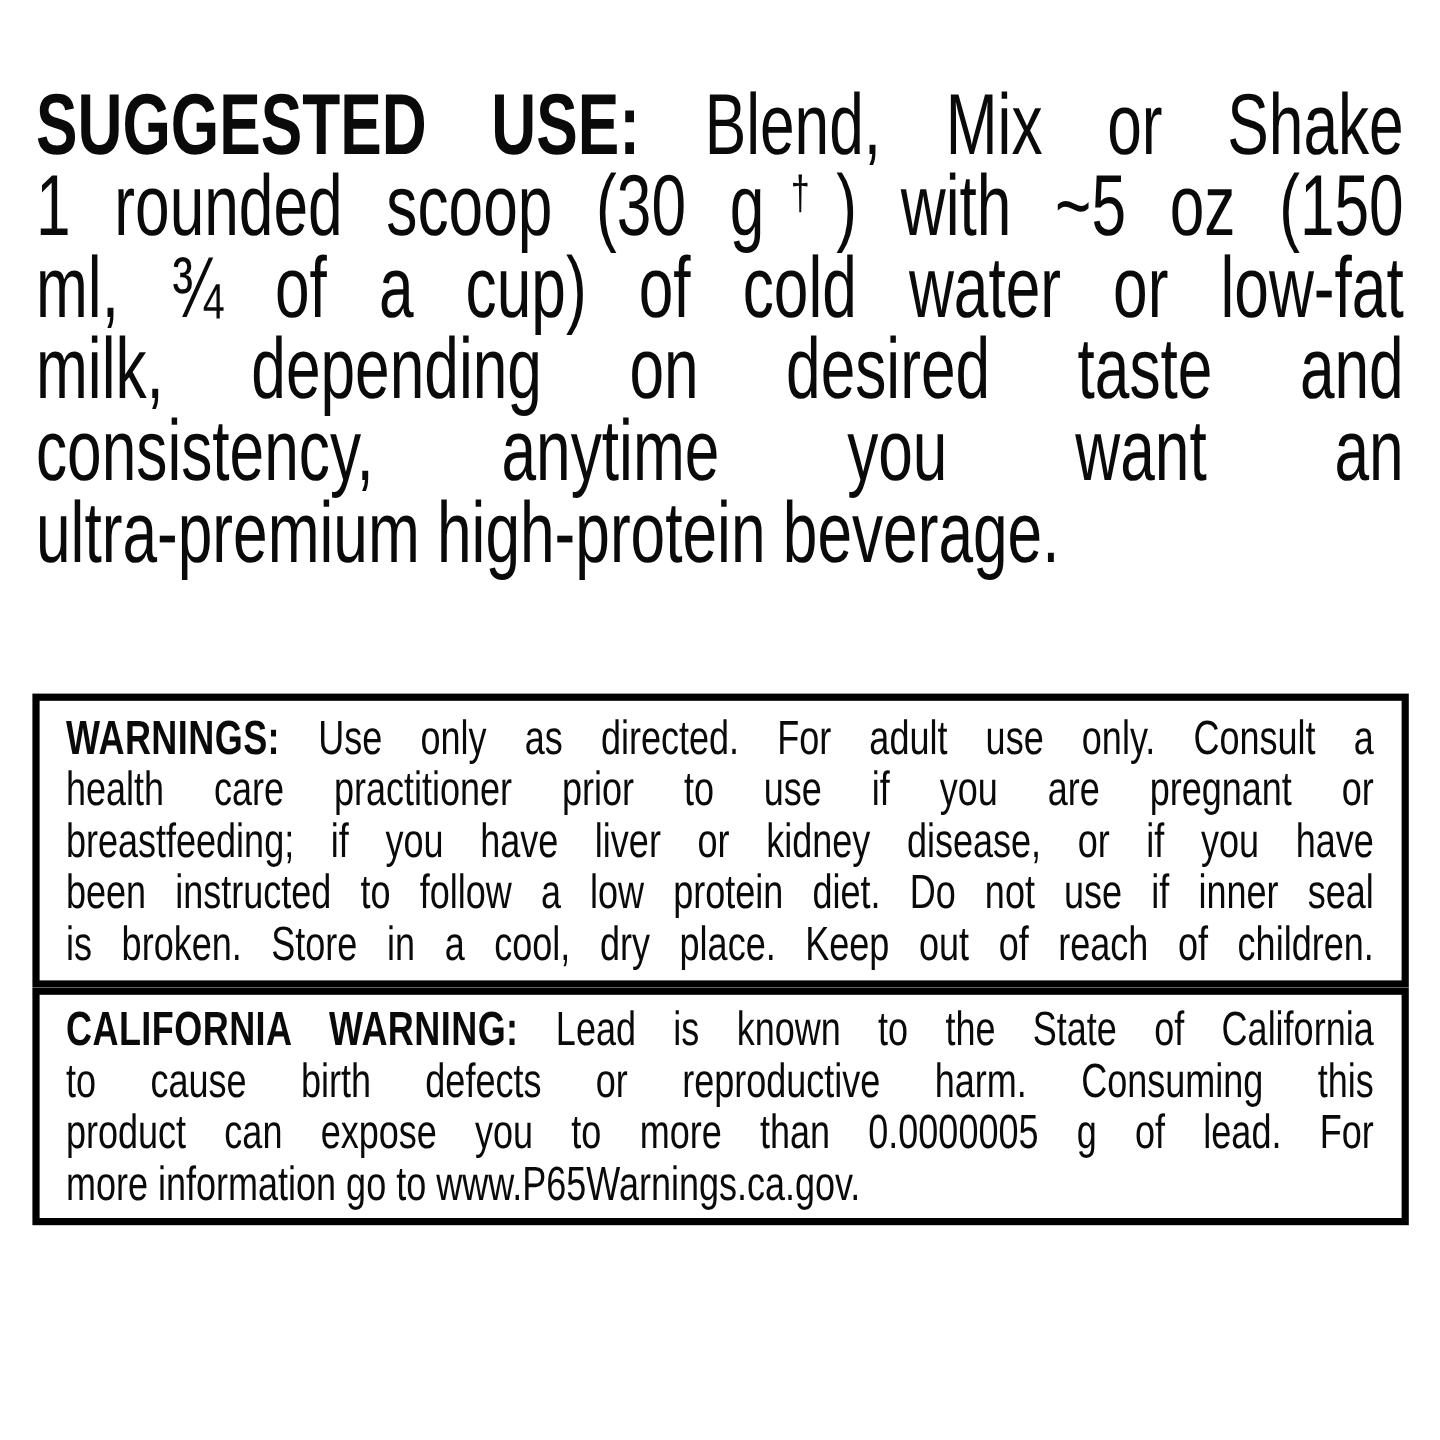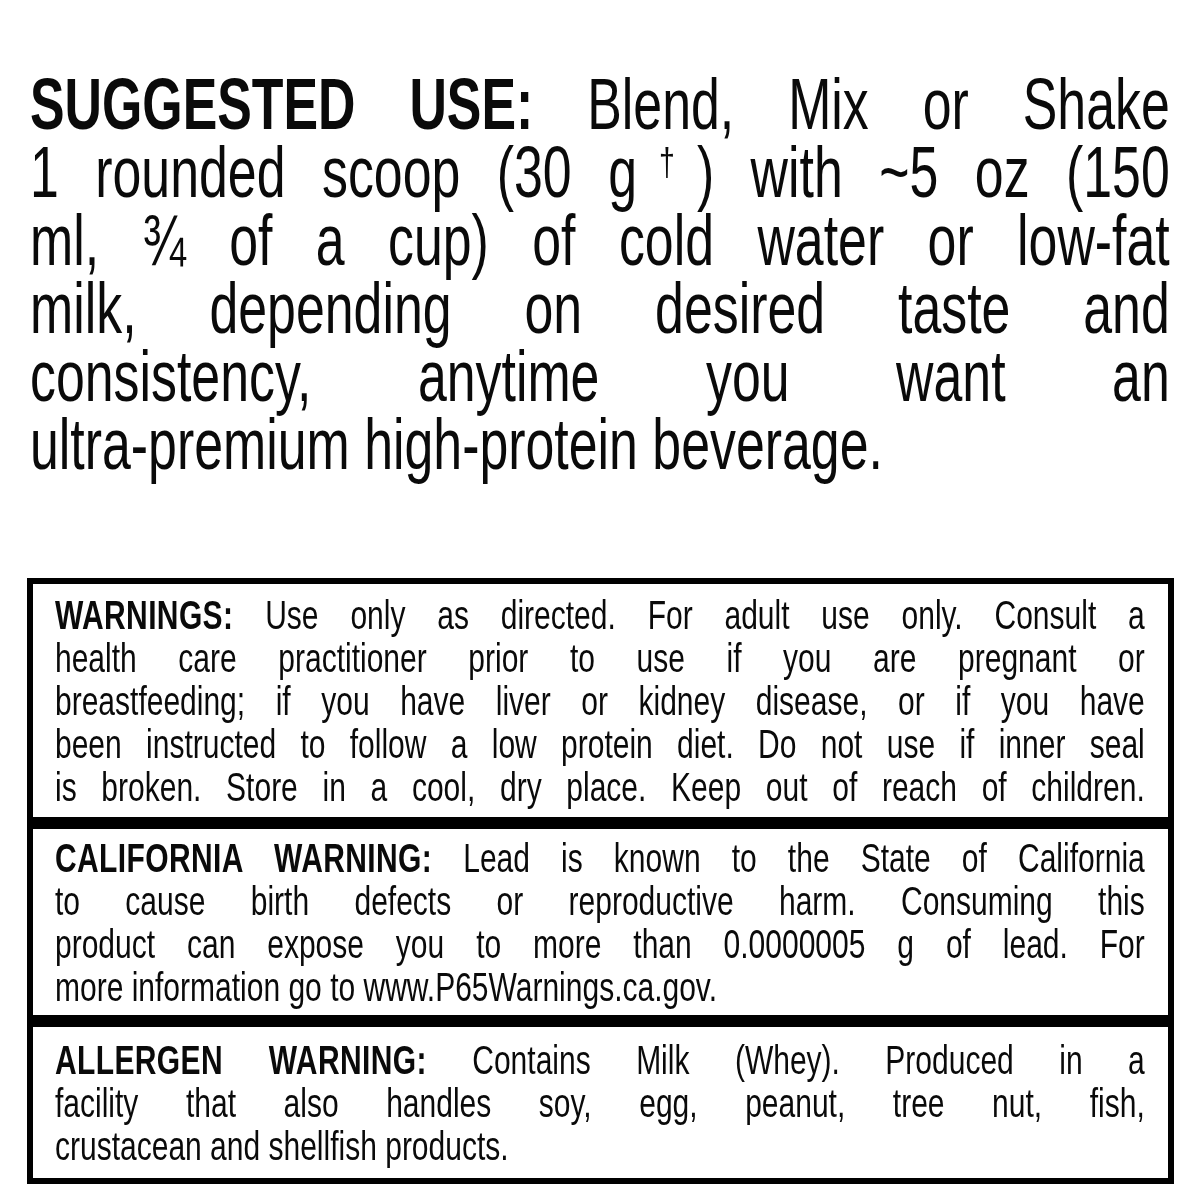--- a/index.html
+++ b/index.html
@@ -96,22 +96,15 @@
 
     <div class="wbox">
       <div class="box-cond pad-c">
         <div class="bline just"><b>CALIFORNIA WARNING:</b> <span>Lead is known to the State of California</span></div>
         <div class="bline just"><span>to cause birth defects or reproductive harm. Consuming this</span></div>
         <div class="bline just"><span>product can expose you to more than 0.0000005 g of lead. For</span></div>
         <div class="bline last"><span>more information go to www.P65Warnings.ca.gov.</span></div>
       </div>
     </div>
 
-    <div class="wbox">
-      <div class="box-cond pad-a">
-        <div class="bline just"><b>ALLERGEN WARNING:</b> <span>Contains Milk (Whey). Produced in a</span></div>
-        <div class="bline just"><span>facility that also handles soy, egg, peanut, tree nut, fish,</span></div>
-        <div class="bline last"><span>crustacean and shellfish products.</span></div>
-      </div>
-    </div>
 
   </div>
 </div>
 
 </body></html>

